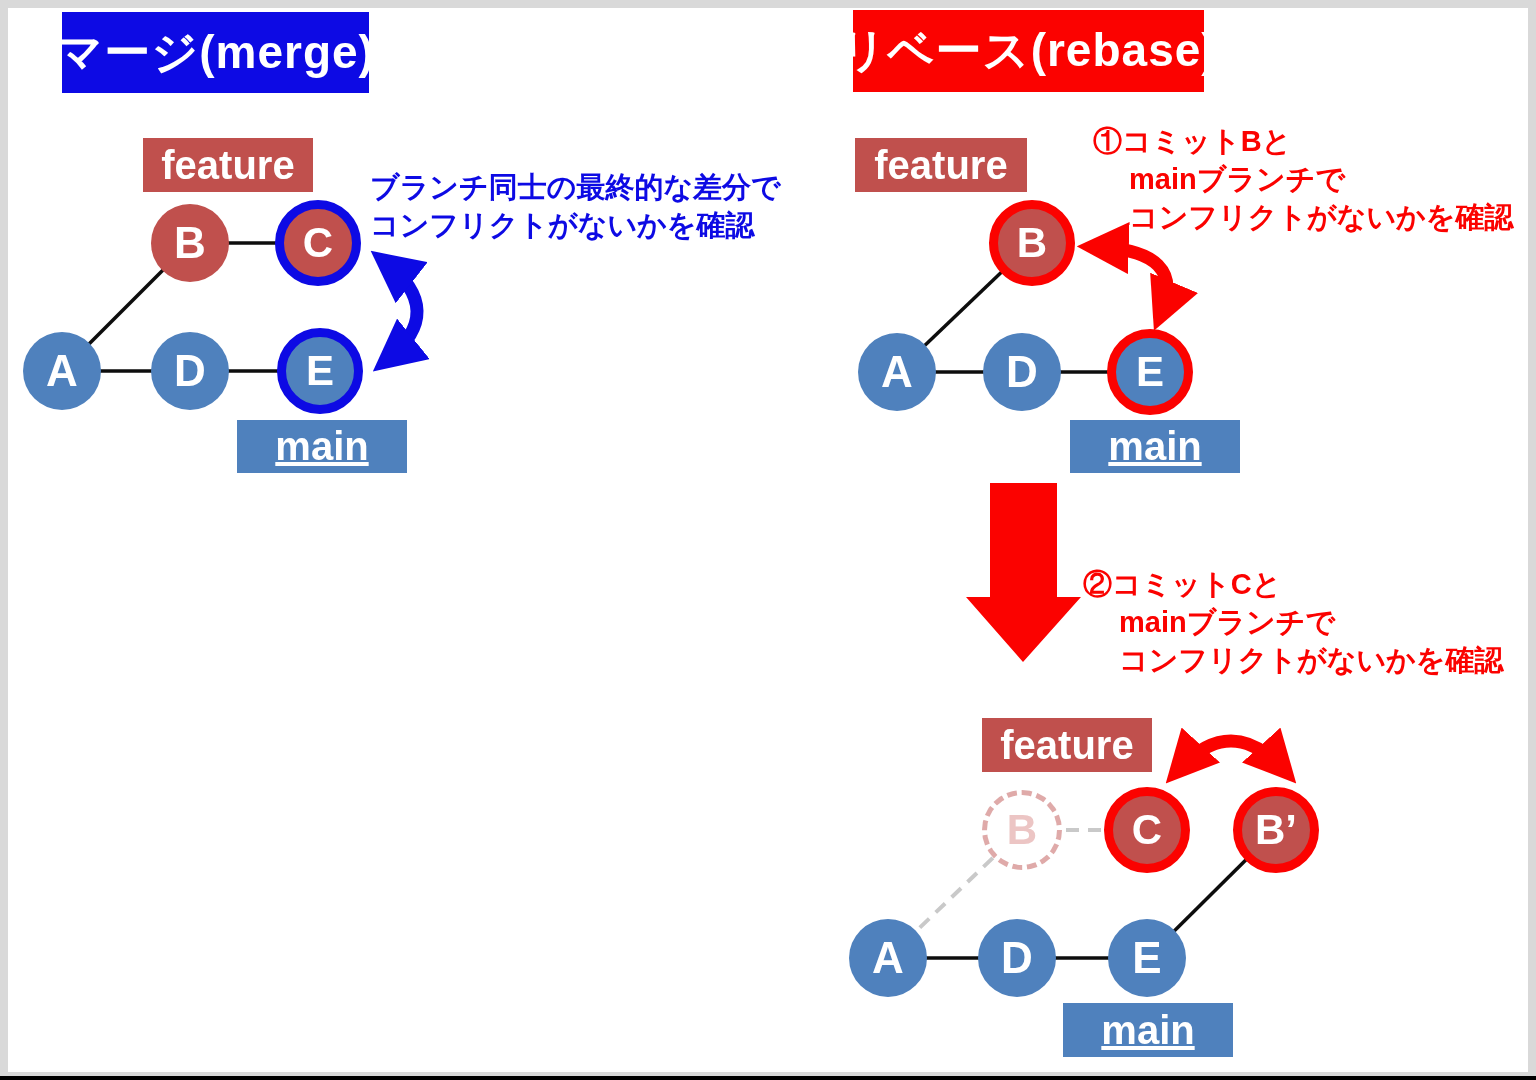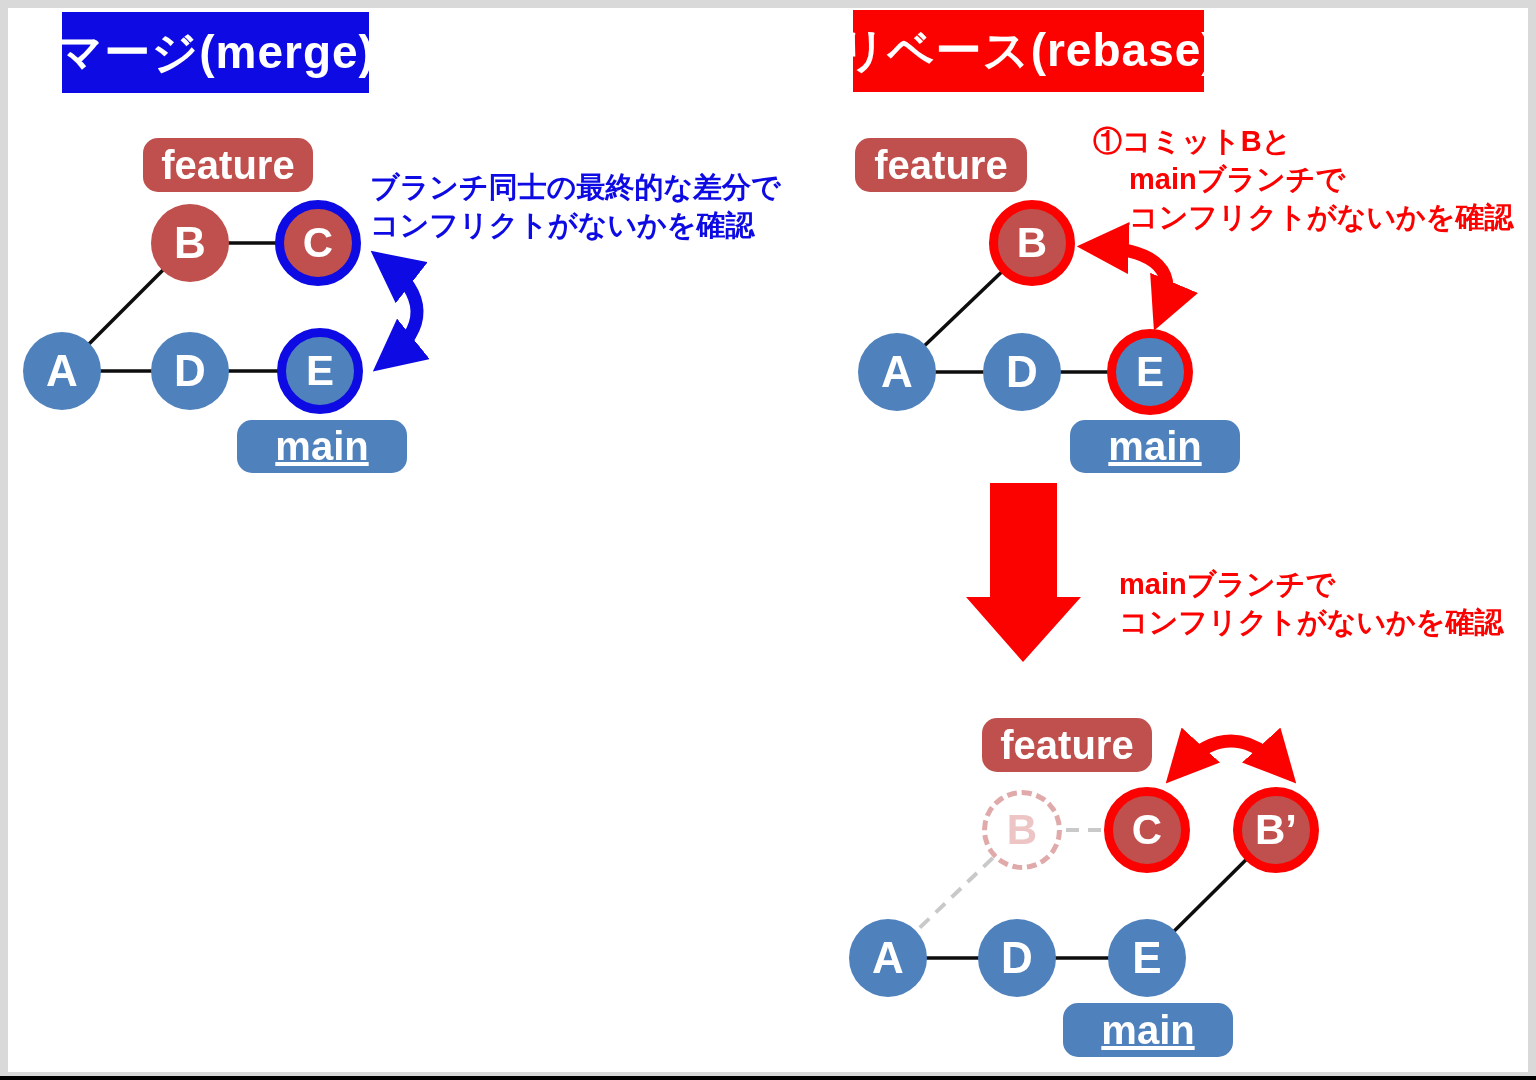--- a/index.html
+++ b/index.html
@@ -35,21 +35,20 @@
     display:flex;align-items:center;justify-content:center;
     letter-spacing:1px;white-space:nowrap;
   }
   .title-merge{left:21px;top:12px;width:307px;height:81px;background:var(--blue);margin-left:41px;}
   .title-rebase{left:853px;top:10px;width:351px;height:82px;background:var(--red);}
   .branch-label{
     position:absolute;z-index:3;
     color:#fff;font-weight:700;font-size:40px;
     display:flex;align-items:center;justify-content:center;
     white-space:nowrap;
-    border-radius:15px;
   }
   .label-red{background:var(--commit-red);}
   .label-blue{background:var(--commit-blue);text-decoration:underline;}
   .node{
     position:absolute;z-index:2;
     border-radius:50%;
     color:#fff;font-weight:700;
     display:flex;align-items:center;justify-content:center;
   }
   .n-plain{width:78px;height:78px;font-size:44px;}
@@ -144,20 +143,21 @@
 
 <div class="branch-label label-blue" style="left:1070px;top:420px;width:170px;height:53px;">main</div>
 
 <div class="note note-red" style="left:1093px;top:122px;">
   <div>①コミットBと</div>
   <div class="indent">mainブランチで</div>
   <div class="indent">コンフリクトがないかを確認</div>
 </div>
 
 <div class="note note-red" style="left:1083px;top:565px;">
+  <div>②コミットCと</div>
   <div class="indent">mainブランチで</div>
   <div class="indent">コンフリクトがないかを確認</div>
 </div>
 
 <div class="branch-label label-red" style="left:982px;top:718px;width:170px;height:54px;">feature</div>
 
 <div class="node n-faded" style="left:982px;top:790px;">B</div>
 <div class="node n-ring-red bg-red" style="left:1104px;top:787px;">C</div>
 <div class="node n-ring-red bg-red" style="left:1233px;top:787px;">B’</div>
 <div class="node n-plain bg-blue" style="left:849px;top:919px;">A</div>

